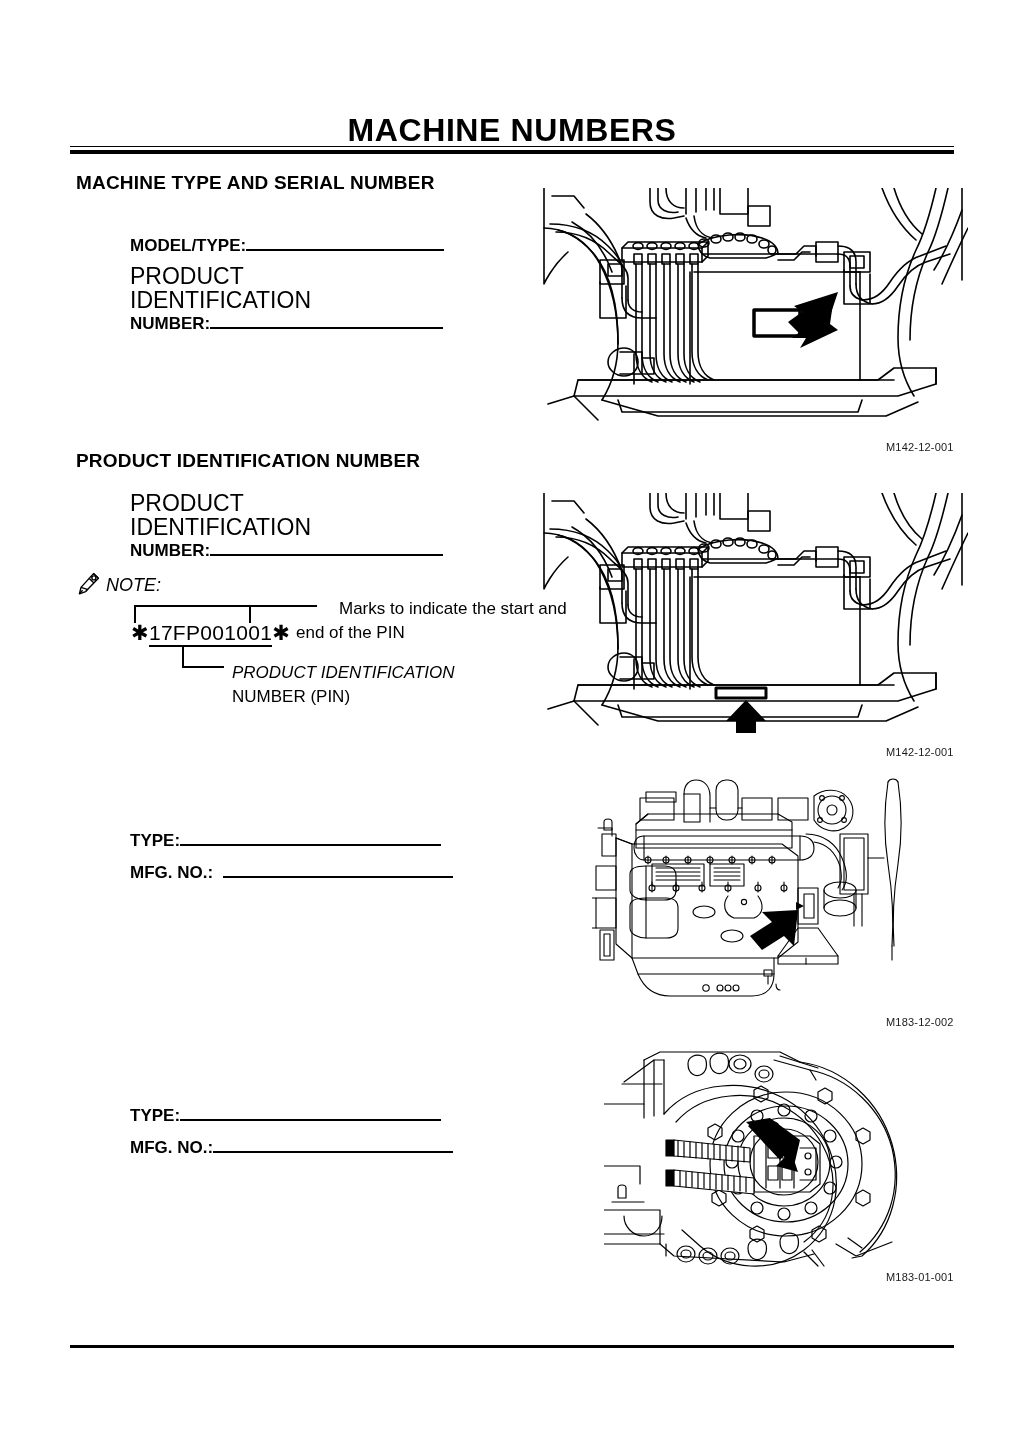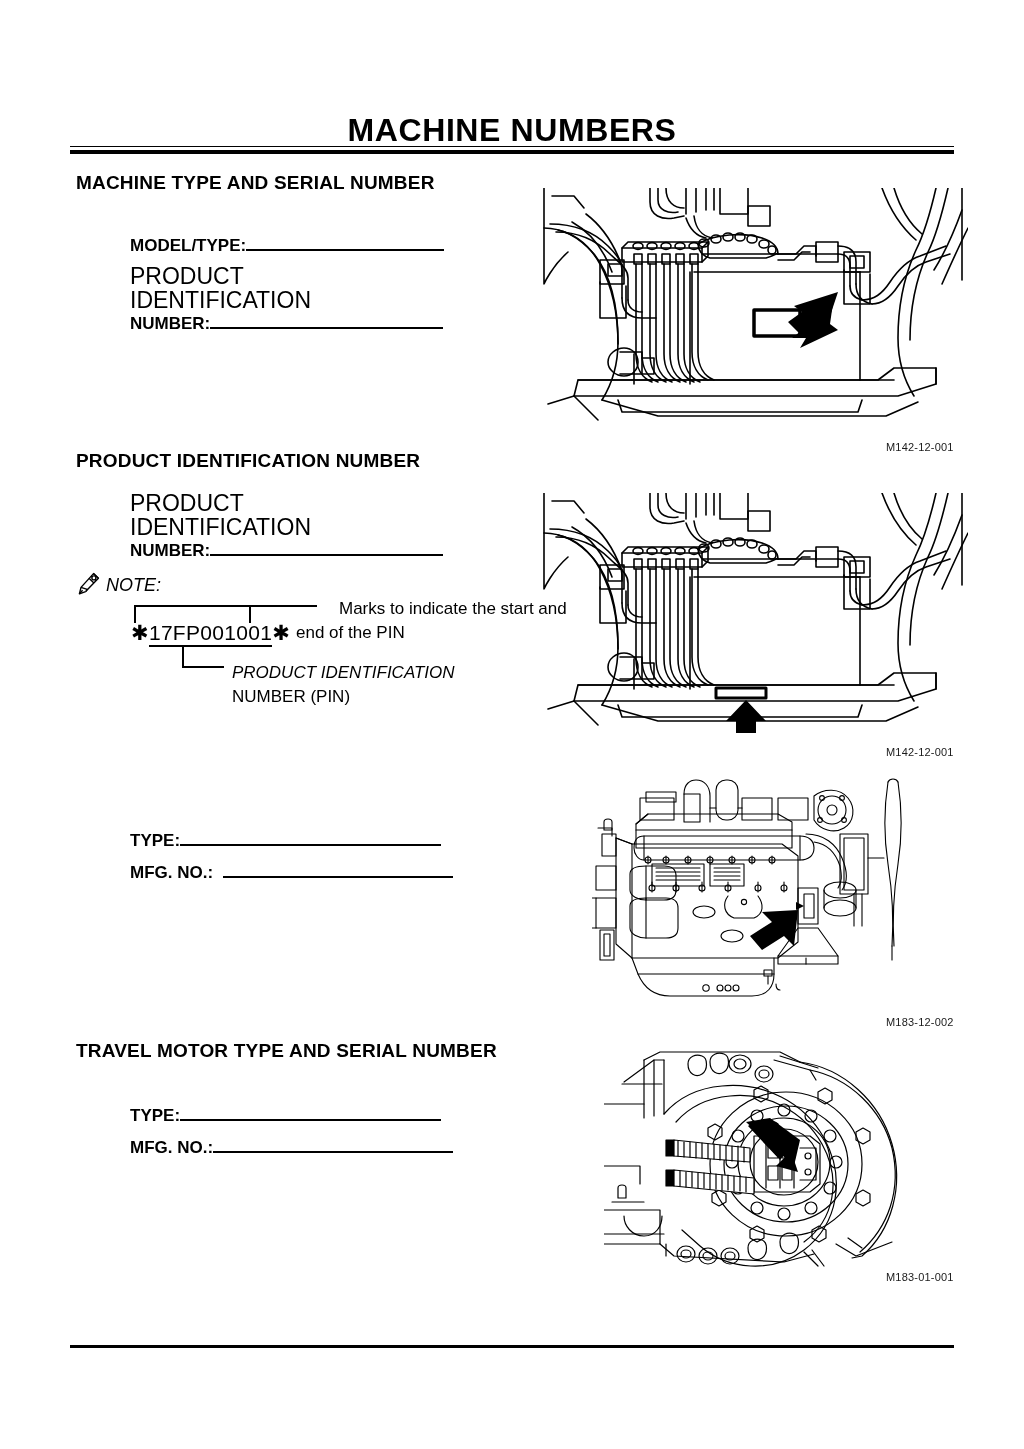--- a/index.html
+++ b/index.html
@@ -526,21 +526,20 @@
 
       <path d="M204 124 L212 128 L204 132 Z" fill="#000" stroke="none"></path>
 
       <g fill="#000" stroke="none">
         <path d="M206 132 L170 134 L180 144 L158 158 L170 172 L192 158 L202 168 Z"></path>
       </g>
     </svg>
   </div>
   <div class="fig-caption" style="left:886px; top:1016px;">M183-12-002</div>
 
-  <div class="sec-head" style="left:76px; top:1040px;">TRAVEL MOTOR TYPE AND SERIAL NUMBER</div>
 
   <div class="field" style="left:130px; top:1104px;">
     <span class="lbl">TYPE:</span>
     <span class="blank" style="width:261px;"></span>
   </div>
   <div class="field" style="left:130px; top:1136px;">
     <span class="lbl">MFG. NO.:</span>
     <span class="blank" style="width:240px;"></span>
   </div>
 

